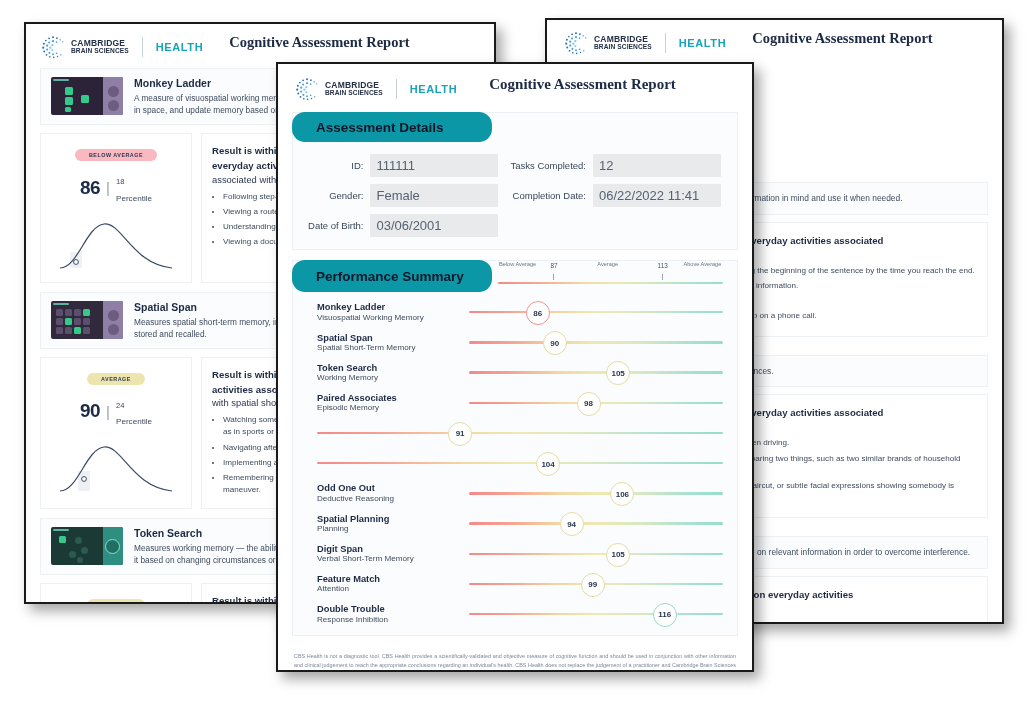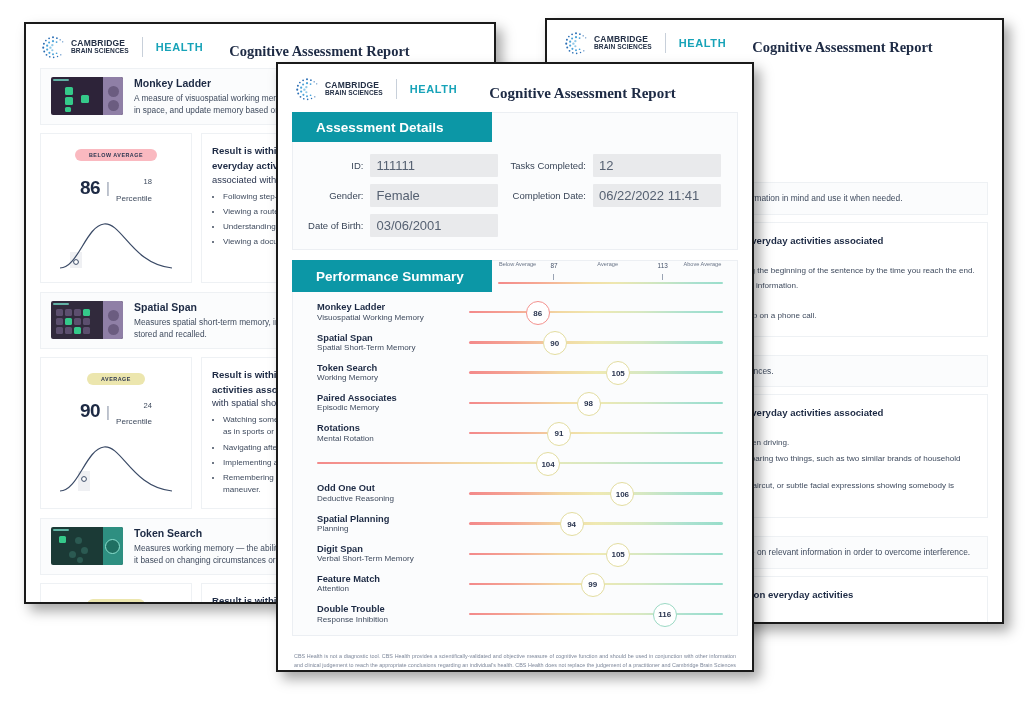--- a/index.html
+++ b/index.html
@@ -15,34 +15,34 @@
   
   .sheet{
     position:absolute;
     background:#fff;
     border:2px solid #1a1a1a;
     box-shadow:6px 7px 12px rgba(0,0,0,.35);
     overflow:hidden;
   }
 
   
-  .pg-header{display:flex;align-items:flex-end;gap:0;padding:10px 0 8px 14px;}
+  .pg-header{display:flex;align-items:flex-start;gap:0;padding:10px 0 8px 14px;}
   .logo-wrap{display:flex;align-items:center;gap:5px;}
   .logo-mark{width:26px;height:26px;flex:0 0 26px;}
   .logo-words{display:flex;flex-direction:column;line-height:1.0;}
   .logo-words .l1{font-size:8.5px;font-weight:700;color:#243046;letter-spacing:.2px;}
   .logo-words .l2{font-size:6.6px;font-weight:700;color:#243046;letter-spacing:.1px;}
   .logo-div{width:1px;height:20px;background:#c8d0da;margin:0 8px;}
   .logo-health{font-size:11px;font-weight:700;color:#17a3b8;letter-spacing:.6px;}
   .pg-title{font-size:14.5px;font-weight:700;color:#1d2a44;margin-left:26px;font-family:Liberation Serif, serif;}
 
   
   .sec-bar{
-    background:#0c97a6;color:#ffffff;font-weight:700;
-    display:flex;align-items:center;
+    background:#0c97a6;color:#0f172a;font-weight:700;
+    display:flex;align-items:center;border-radius:13px;
   }
 
   
   #page-front{left:276px;top:62px;width:474px;height:606px;}
   #page-front .pg-header{padding:12px 0 10px 16px;}
   #page-front .pg-title{font-size:15px;margin-left:32px;}
 
   .card{background:#fbfcfd;border:1px solid #eceff3;margin:0 14px 10px 14px;}
 
   .details-card{display:block;padding:0 0 12px 0;}
@@ -108,21 +108,21 @@
   .t-desc{font-size:8.3px;color:#3f4b5e;line-height:1.45;}
 
   .task-body{display:flex;gap:9px;margin-top:8px;}
   .score-card{flex:0 0 138px;background:#fff;border:1px solid #eef1f4;padding:9px 6px 4px 6px;text-align:center;}
   .pill{display:inline-block;font-size:5.4px;font-weight:700;letter-spacing:.5px;padding:3px 14px;border-radius:9px;color:#2b3650;}
   .pill.below{background:#fab9c0;}
   .pill.avg{background:#ece6ae;}
   .score-line{display:flex;align-items:center;justify-content:center;gap:6px;margin-top:10px;}
   .score-num{font-size:19px;font-weight:700;color:#1d2a44;letter-spacing:-.5px;}
   .score-sep{font-size:15px;color:#9aa3b3;font-weight:300;}
-  .pct-wrap{line-height:1.05;text-align:right;}
+  .pct-wrap{line-height:1.05;text-align:left;}
   .pct-num{font-size:7.6px;color:#3f4b5e;}
   .pct-lbl{font-size:8.1px;color:#3f4b5e;}
   .curve{margin-top:7px;}
 
   .res-card{flex:1;background:#fff;border:1px solid #eef1f4;padding:9px 10px;overflow:hidden;}
   .res-head{font-size:9.6px;font-weight:700;color:#1d2a44;line-height:1.6;}
   .res-head .mini{font-size:5.2px;font-weight:700;padding:2px 5px;border-radius:3px;letter-spacing:.4px;vertical-align:middle;}
   .mini.below{background:#fab9c0;}
   .mini.avg{background:#ece6ae;}
   .mini.above{background:#a8e0cd;}
@@ -563,24 +563,20 @@
             <div class="pnames">
               <div class="pname">Paired Associates</div>
               <div class="psub">Episodic Memory</div>
             </div>
             <div class="ptrack">
               <div class="bar"></div>
               <div class="dot mid" style="left:calc(46.67% - 11px);">98</div>
             </div>
           </div>
           <div class="prow">
-            <div class="pnames">
-              <div class="pname">Rotations</div>
-              <div class="psub">Mental Rotation</div>
-            </div>
             <div class="ptrack">
               <div class="bar"></div>
               <div class="dot mid" style="left:calc(35.00% - 11px);">91</div>
             </div>
           </div>
           <div class="prow">
             <div class="ptrack">
               <div class="bar"></div>
               <div class="dot mid" style="left:calc(56.67% - 11px);">104</div>
             </div>

